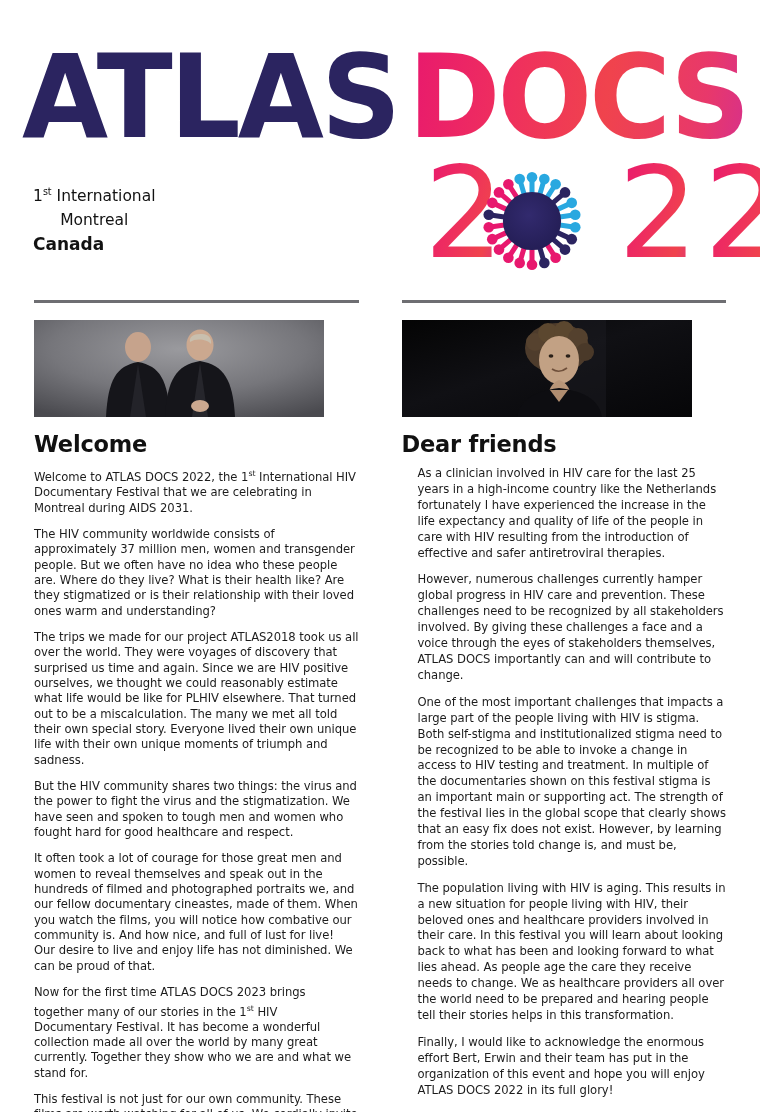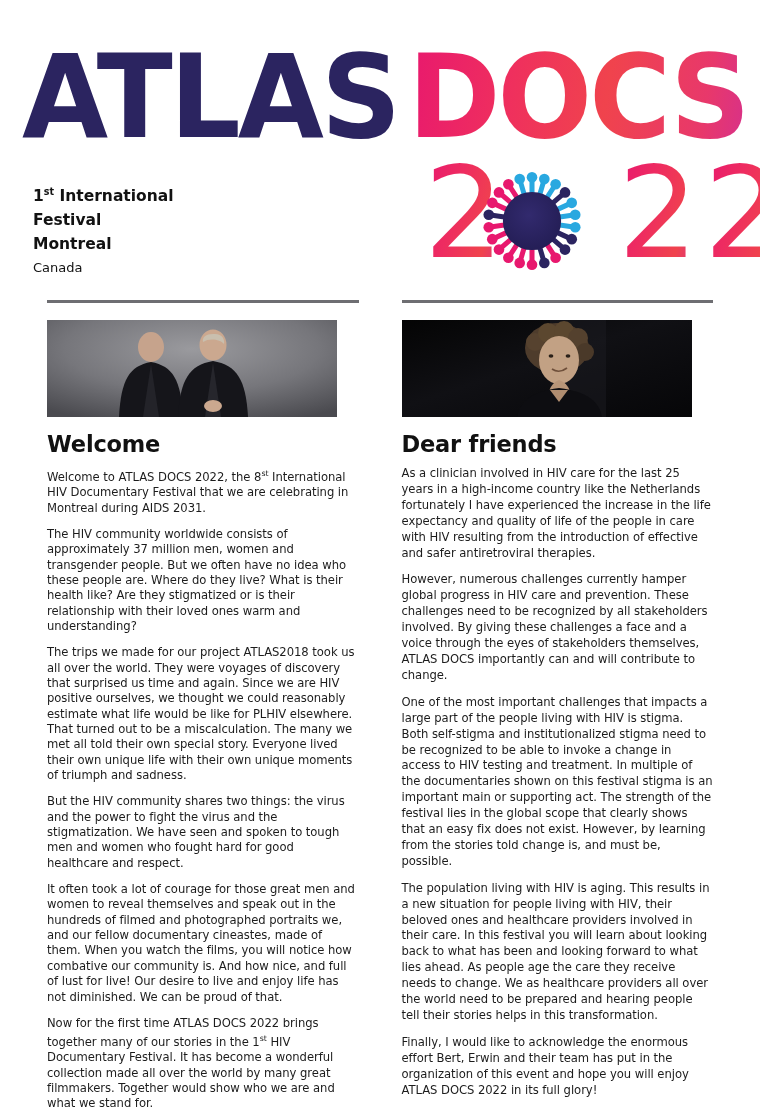--- a/index.html
+++ b/index.html
@@ -55,22 +55,22 @@
 
   .subtitle {
     position: absolute;
     left: 33px;
     top: 180px;
     font-family: "DejaVu Sans", sans-serif;
     font-size: 15.5px;
     line-height: 24px;
     color: #121212;
   }
-  .subtitle .bold { font-weight: bold; }
-  .subtitle .reg { font-weight: normal; font-size: 13px; }
+  .subtitle .bold { font-weight: normal; text-align: center; }
+  .subtitle .reg { font-weight: bold; font-size: 17px; }
   .subtitle sup { font-size: 0.62em; vertical-align: super; }
 
   
   .year-block {
     position: absolute;
     left: 432px;
     top: 163px;
     width: 328px;
     height: 118px;
     overflow: hidden;
@@ -101,21 +101,21 @@
 
   
   .columns {
     position: absolute;
     top: 300px;
     left: 0;
     width: 760px;
     height: 812px;
     display: flex;
     gap: 43px;
-    padding: 0 47px;
+    padding: 0 34px;
     box-sizing: border-box;
   }
   .col { width: 362px; position: relative; }
 
   .rule-top {
     height: 3px;
     background: #6e6e72;
     margin-bottom: 17px;
   }
   .rule-bottom {
@@ -157,21 +157,21 @@
   p.body {
     font-family: "DejaVu Sans", sans-serif;
     font-size: 11.6px;
     line-height: 15.35px;
     color: #1c1c1c;
     margin: 0 0 11px 0;
     letter-spacing: -0.05px;
   }
   p.body sup { font-size: 0.68em; vertical-align: super; }
 
-  .col-right p.body { line-height: 15.9px; }
+  .col-right p.body { line-height: 15.9px; margin-left: 16px; }
 
   .signature {
     font-family: "DejaVu Sans", sans-serif;
     font-size: 9.4px;
     line-height: 13.6px;
     color: #2a2a2a;
     margin: 12px 0 0 0;
   }
   .signature.tight { margin-top: 20px; text-align: right; }
 </style>
@@ -179,21 +179,20 @@
 <body>
 
 <div class="masthead">
 
   <div class="logo-row">
     <span class="logo-atlas">ATLAS</span><span class="logo-docs">DOCS</span>
   </div>
 
   <div class="subtitle">
     <div class="bold"><span>1</span><sup>st</sup><span> International</span></div>
-    <div class="bold">Festival</div>
     <div class="bold">Montreal</div>
     <div class="reg">Canada</div>
   </div>
 
   <div class="year-block">
     <span class="year-digit yd-1">2</span>
     <span class="year-digit yd-3">2</span>
     <span class="year-digit yd-4">2</span>
 
     <svg class="virus" viewBox="0 0 200 200">
@@ -279,26 +278,26 @@
         <path d="M166 14 C 175 13 178 19 177 24 C 173 19 162 18 156 22 C 155 17 159 14 166 14 Z" fill="#c9bfae"></path>
         <path d="M166 41 C 142 45 133 60 131 97 L 201 97 C 199 60 190 45 166 41 Z" fill="#15151a"></path>
         <path d="M166 43 L 158 97 L 174 97 Z" fill="#26262c"></path>
         <ellipse cx="166" cy="86" rx="9" ry="6" fill="#cba88f"></ellipse>
       </svg>
     </div>
 
     <h2 class="section-title">Welcome</h2>
 
     <div>
-      <p class="body"><span>Welcome to ATLAS DOCS 2022, the 8</span><sup>st</sup><span> International HIV Documentary Festival that we are celebrating in Montreal during AIDS 2031.</span></p>
+      <p class="body"><span>Welcome to ATLAS DOCS 2022, the 1</span><sup>st</sup><span> International HIV Documentary Festival that we are celebrating in Montreal during AIDS 2031.</span></p>
       <p class="body">The HIV community worldwide consists of approximately 37 million men, women and transgender people. But we often have no idea who these people are. Where do they live? What is their health like? Are they stigmatized or is their relationship with their loved ones warm and understanding?</p>
       <p class="body">The trips we made for our project ATLAS2018 took us all over the world. They were voyages of discovery that surprised us time and again. Since we are HIV positive ourselves, we thought we could reasonably estimate what life would be like for PLHIV elsewhere. That turned out to be a miscalculation. The many we met all told their own special story. Everyone lived their own unique life with their own unique moments of triumph and sadness.</p>
       <p class="body">But the HIV community shares two things: the virus and the power to fight the virus and the stigmatization. We have seen and spoken to tough men and women who fought hard for good healthcare and respect.</p>
       <p class="body">It often took a lot of courage for those great men and women to reveal themselves and speak out in the hundreds of filmed and photographed portraits we, and our fellow documentary cineastes, made of them. When you watch the films, you will notice how combative our community is. And how nice, and full of lust for live! Our desire to live and enjoy life has not diminished. We can be proud of that.</p>
-      <p class="body"><span>Now for the first time ATLAS DOCS 2022 brings together many of our stories in the 1</span><sup>st</sup><span> HIV Documentary Festival. It has become a wonderful collection made all over the world by many great filmmakers. Together would show who we are and what we stand for.</span></p>
+      <p class="body"><span>Now for the first time ATLAS DOCS 2023 brings together many of our stories in the 1</span><sup>st</sup><span> HIV Documentary Festival. It has become a wonderful collection made all over the world by many great currently. Together they show who we are and what we stand for.</span></p>
       <p class="body">This festival is not just for our own community. These films are worth watching for all of us. We cordially invite everyone, positive or negative, to get to know our community and to watch and enjoy this great selection of films.</p>
     </div>
 
   </div>
 
   <div class="col col-right">
     <div class="rule-top"></div>
 
     <div class="photo right-photo">
       <svg class="photo-inner" viewBox="0 0 290 97" preserveAspectRatio="xMidYMid slice">

